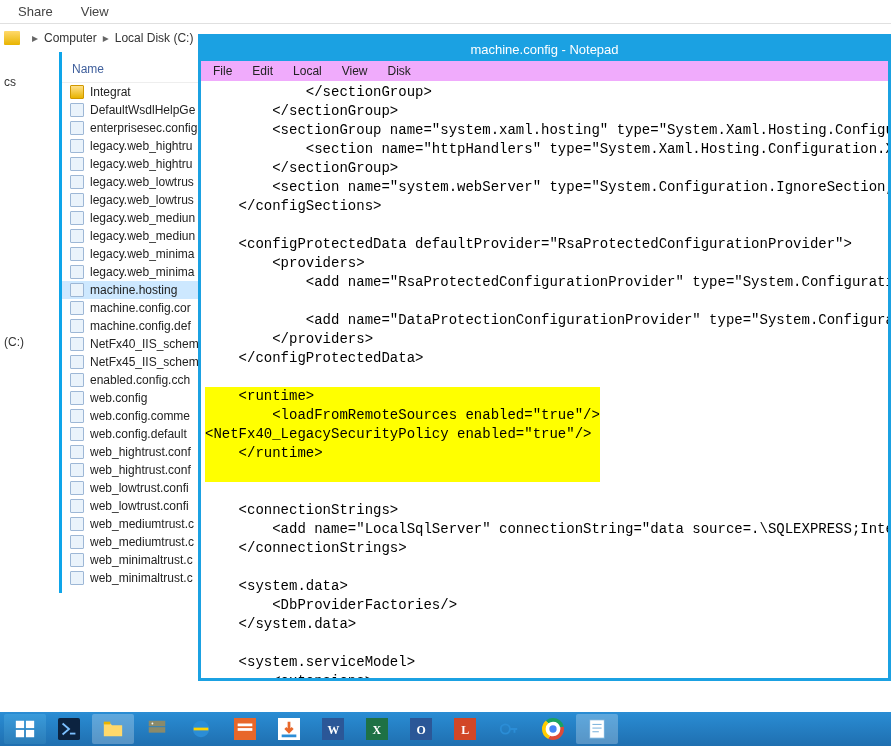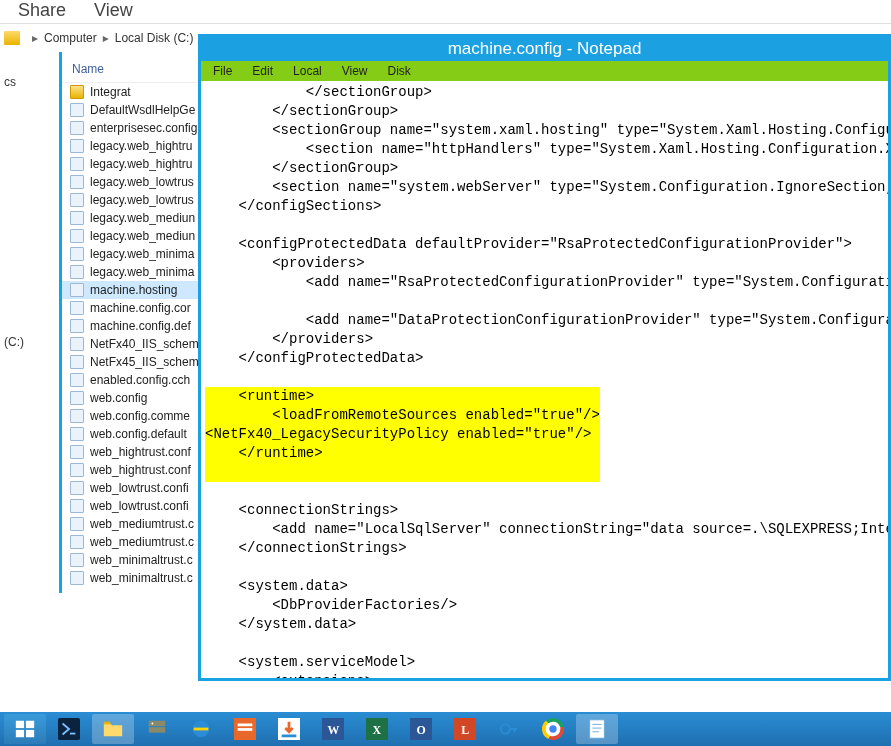--- a/index.html
+++ b/index.html
@@ -20,23 +20,23 @@
       left: 0;
       width: 891px;
       height: 746px;
       background: #fff;
     }
     .explorer-ribbon {
       height: 24px;
       display: flex;
       padding-left: 18px;
       gap: 28px;
-      align-items: flex-start;
+      align-items: center;
       color: #444;
-      font-size: 18px;
+      font-size: 13px;
       border-bottom: 1px solid #e0e0e0;
     }
     .explorer-address {
       height: 28px;
       display: flex;
       align-items: center;
       padding-left: 4px;
       font-size: 12px;
       color: #333;
     }
@@ -109,31 +109,31 @@
       display: flex;
       flex-direction: column;
     }
     .np-title {
       height: 24px;
       background: #1ba1e2;
       display: flex;
       align-items: center;
       justify-content: center;
       color: #fff;
-      font-size: 17px;
+      font-size: 13px;
     }
     .np-menu {
       height: 20px;
       display: flex;
       gap: 4px;
       padding: 2px 4px;
       align-items: center;
       font-size: 12px;
       color: #222;
-      background: #84cc16;
+      background: #f0abfc;
     }
     .np-menu span { padding: 1px 8px; }
     .np-content {
       flex: 1;
       padding: 2px 4px;
       font-family: Consolas, "Courier New", monospace;
       font-size: 14px;
       line-height: 19px;
       color: #000;
       white-space: pre;

